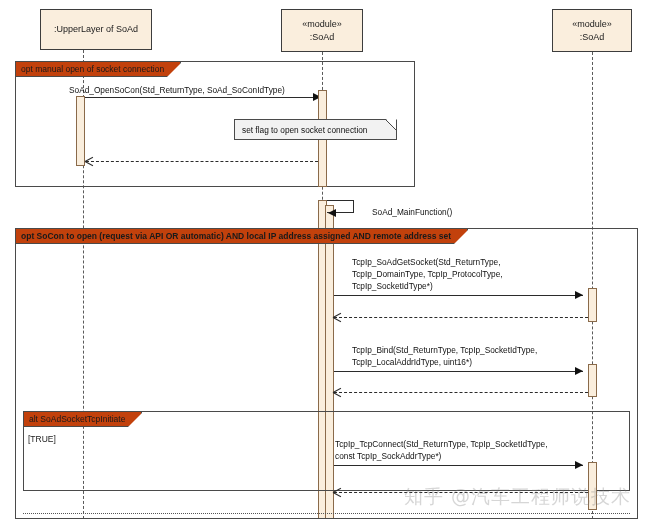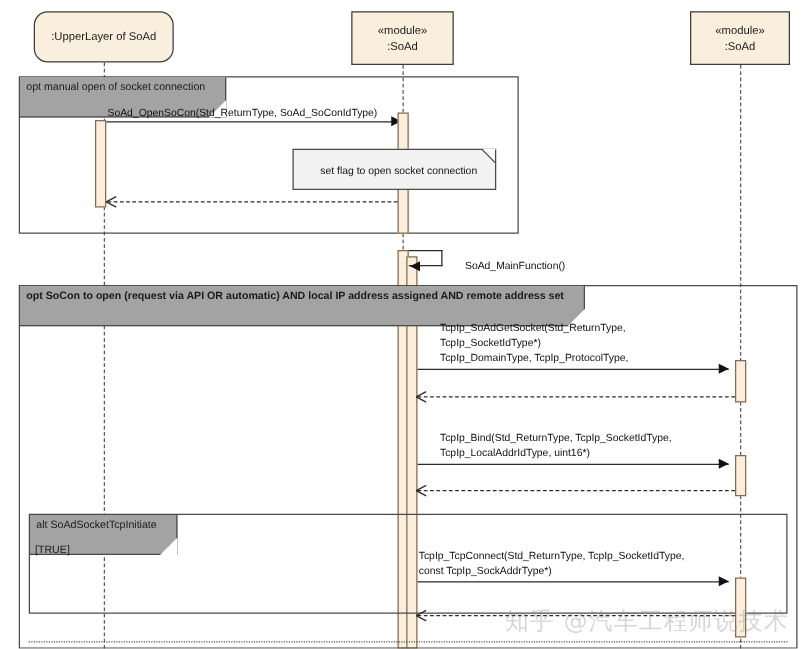--- a/index.html
+++ b/index.html
@@ -56,26 +56,26 @@
   .fragment {
     position: absolute;
     border: 1px solid #4a4a4a;
     box-sizing: border-box;
     background: transparent;
   }
   .fragment-label {
     position: absolute;
     left: 0;
     top: 0;
-    background: #a3a3a3;
+    background: #c2410c;
     border-right: 1px solid #4a4a4a;
     border-bottom: 1px solid #4a4a4a;
     font-size: 8.5px;
     color: #1a1a1a;
-    padding: 2px 16px 19px 5px;
+    padding: 2px 16px 2px 5px;
     white-space: nowrap;
     line-height: 1.2;
   }
   .fragment-label::after {
     content: "";
     position: absolute;
     right: -1px;
     bottom: -1px;
     width: 0;
     height: 0;
@@ -190,51 +190,51 @@
 </style>
 </head>
 <body>
 
 <div id="canvas">
 
   <div class="lifeline" style="left:83px; top:50px; height:469px;"></div>
   <div class="lifeline" style="left:322px; top:52px; height:467px;"></div>
   <div class="lifeline" style="left:592px; top:52px; height:467px;"></div>
 
-  <div class="lifeline-head" style="left:27px; top:9px; width:112px; height:41px;border-radius:11px;">
+  <div class="lifeline-head" style="left:40px; top:9px; width:112px; height:41px;">
     <span class="nm">:UpperLayer of SoAd</span>
   </div>
 
   <div class="lifeline-head" style="left:281px; top:9px; width:82px; height:43px;">
     <span class="stereo">«module»</span>
     <span class="nm">:SoAd</span>
   </div>
 
   <div class="lifeline-head" style="left:552px; top:9px; width:80px; height:43px;">
     <span class="stereo">«module»</span>
     <span class="nm">:SoAd</span>
   </div>
 
   <div class="fragment" style="left:15px; top:61px; width:400px; height:126px;">
     <div class="fragment-label">
       <span>opt manual open of socket connection</span>
     </div>
   </div>
 
-  <div class="msg-label" style="left:86px; top:84px;">
+  <div class="msg-label" style="left:69px; top:84px;">
     <span>SoAd_OpenSoCon(Std_ReturnType, SoAd_SoConIdType)</span>
   </div>
   <div class="msg-line" style="left:76px; top:97px; width:245px;"></div>
   <div class="arrowhead-r" style="left:313px; top:93px;"></div>
 
   <div class="activation" style="left:76px; top:96px; width:9px; height:70px;"></div>
 
   <div class="activation" style="left:318px; top:90px; width:9px; height:97px;"></div>
 
-  <div class="note" style="left:234px; top:119px; width:163px; height:33px;justify-content:center;">
+  <div class="note" style="left:234px; top:119px; width:163px; height:21px;">
     <span>set flag to open socket connection</span>
     <span class="note-fold"></span>
     <svg class="note-fold-edge" viewBox="0 0 12 12">
       <path d="M0.5,0.5 L11.5,11.5 M11.5,0.5 L11.5,11.5" stroke="#4a4a4a" stroke-width="1" fill="none"></path>
     </svg>
   </div>
 
   <div class="msg-line ret" style="left:86px; top:161px; width:232px;"></div>
   <div class="arrow-open-l" style="left:85px; top:157px;"></div>
 
@@ -248,22 +248,22 @@
   </div>
 
   <div class="fragment" style="left:15px; top:228px; width:623px; height:291px;font-weight:bold;">
     <div class="fragment-label">
       <span>opt SoCon to open (request via API OR automatic) AND local IP address assigned AND remote address set</span>
     </div>
   </div>
 
   <div class="msg-label" style="left:352px; top:256px;">
     <div>TcpIp_SoAdGetSocket(Std_ReturnType,</div>
+    <div>TcpIp_DomainType, TcpIp_ProtocolType,</div>
     <div>TcpIp_SocketIdType*)</div>
-    <div>TcpIp_DomainType, TcpIp_ProtocolType,</div>
   </div>
   <div class="msg-line" style="left:334px; top:295px; width:249px;"></div>
   <div class="arrowhead-r" style="left:575px; top:291px;"></div>
   <div class="activation" style="left:588px; top:288px; width:9px; height:34px;"></div>
 
   <div class="msg-line ret" style="left:334px; top:317px; width:254px;"></div>
   <div class="arrow-open-l" style="left:333px; top:313px;"></div>
 
   <div class="msg-label" style="left:352px; top:344px;">
     <div>TcpIp_Bind(Std_ReturnType, TcpIp_SocketIdType,</div>

